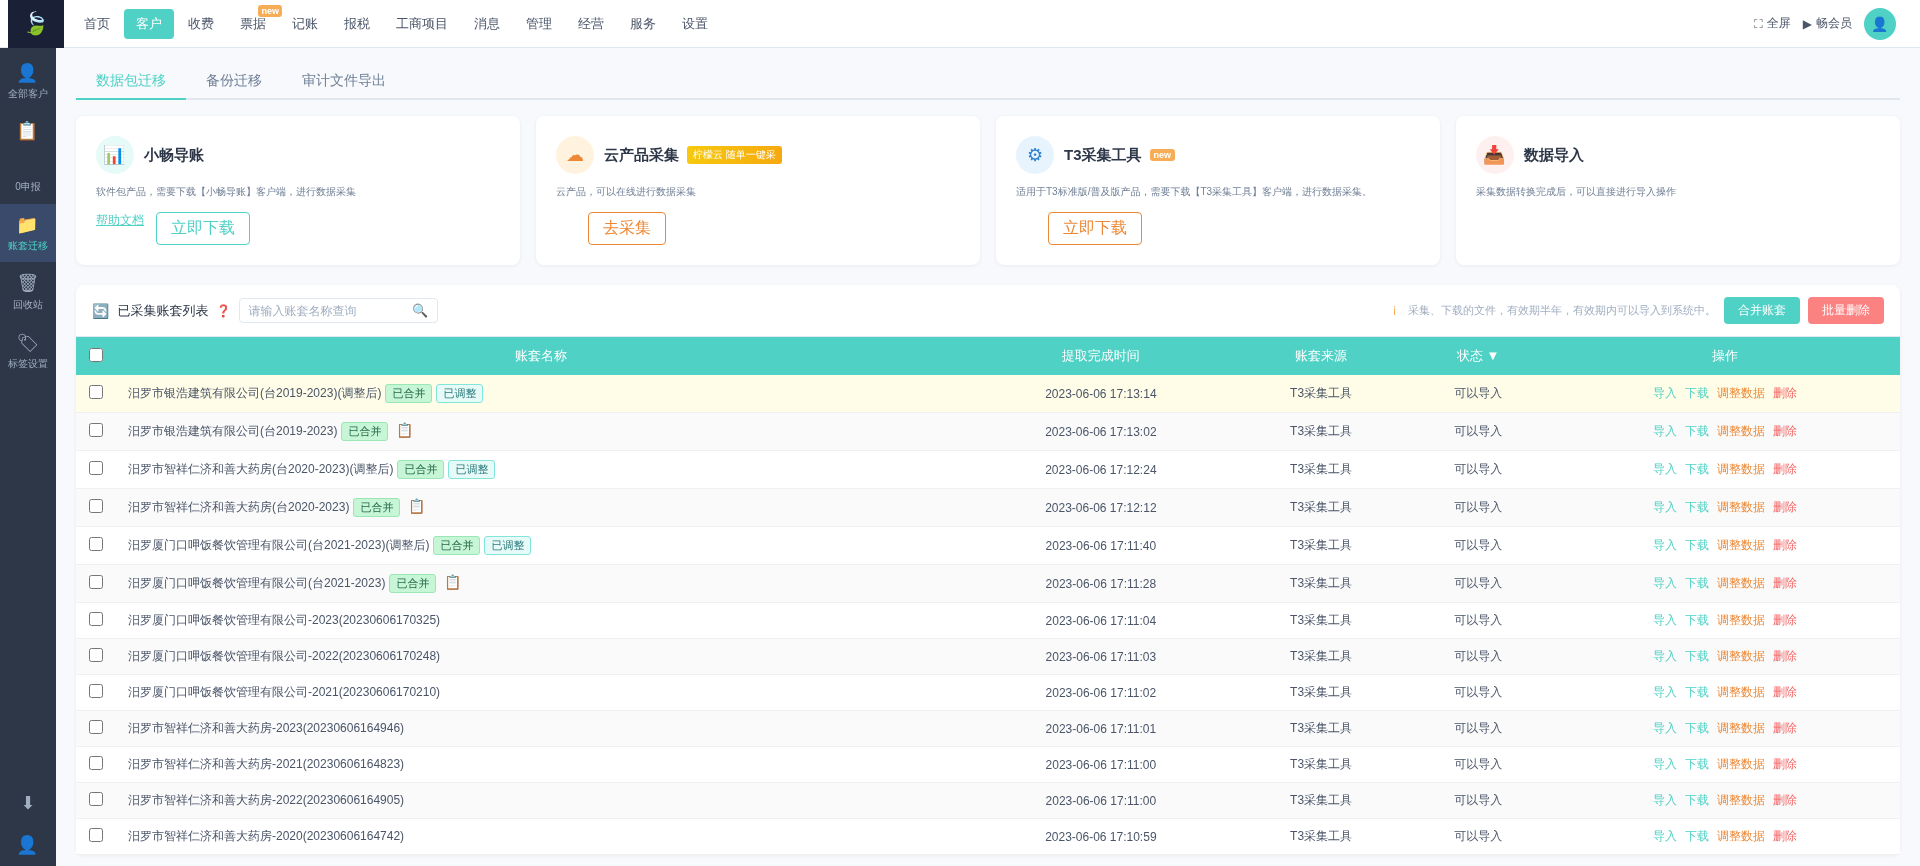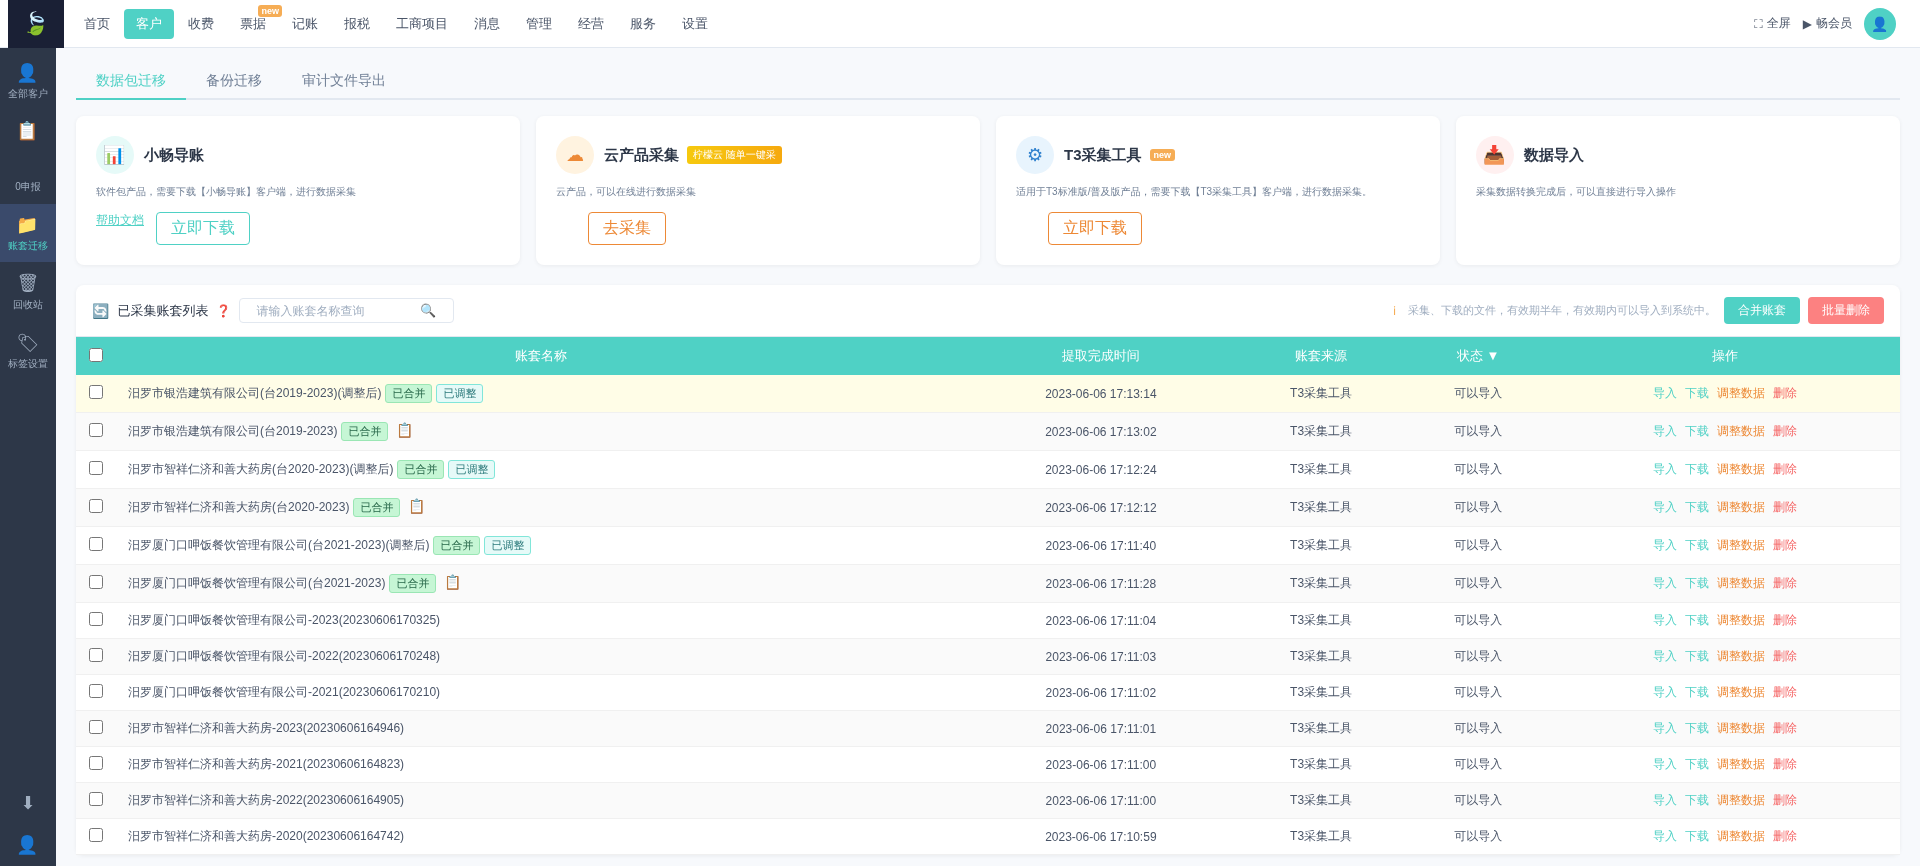--- a/index.html
+++ b/index.html
@@ -149,21 +149,21 @@
       border-bottom: 1px solid #e2e8f0;
     }
     .table-toolbar-left { display: flex; align-items: center; gap: 8px; flex: 1; }
     .table-toolbar-right { display: flex; align-items: center; gap: 8px; }
     .toolbar-title { font-size: 13px; color: #2d3748; font-weight: 500; }
     .search-box {
       display: flex;
       align-items: center;
       border: 1px solid #e2e8f0;
       border-radius: 4px;
-      padding: 4px 16px;
+      padding: 4px 8px;
       gap: 4px;
     }
     .search-box input {
       border: none;
       outline: none;
       font-size: 12px;
       width: 160px;
       color: #4a5568;
     }
     .search-box input::placeholder { color: #a0aec0; }

